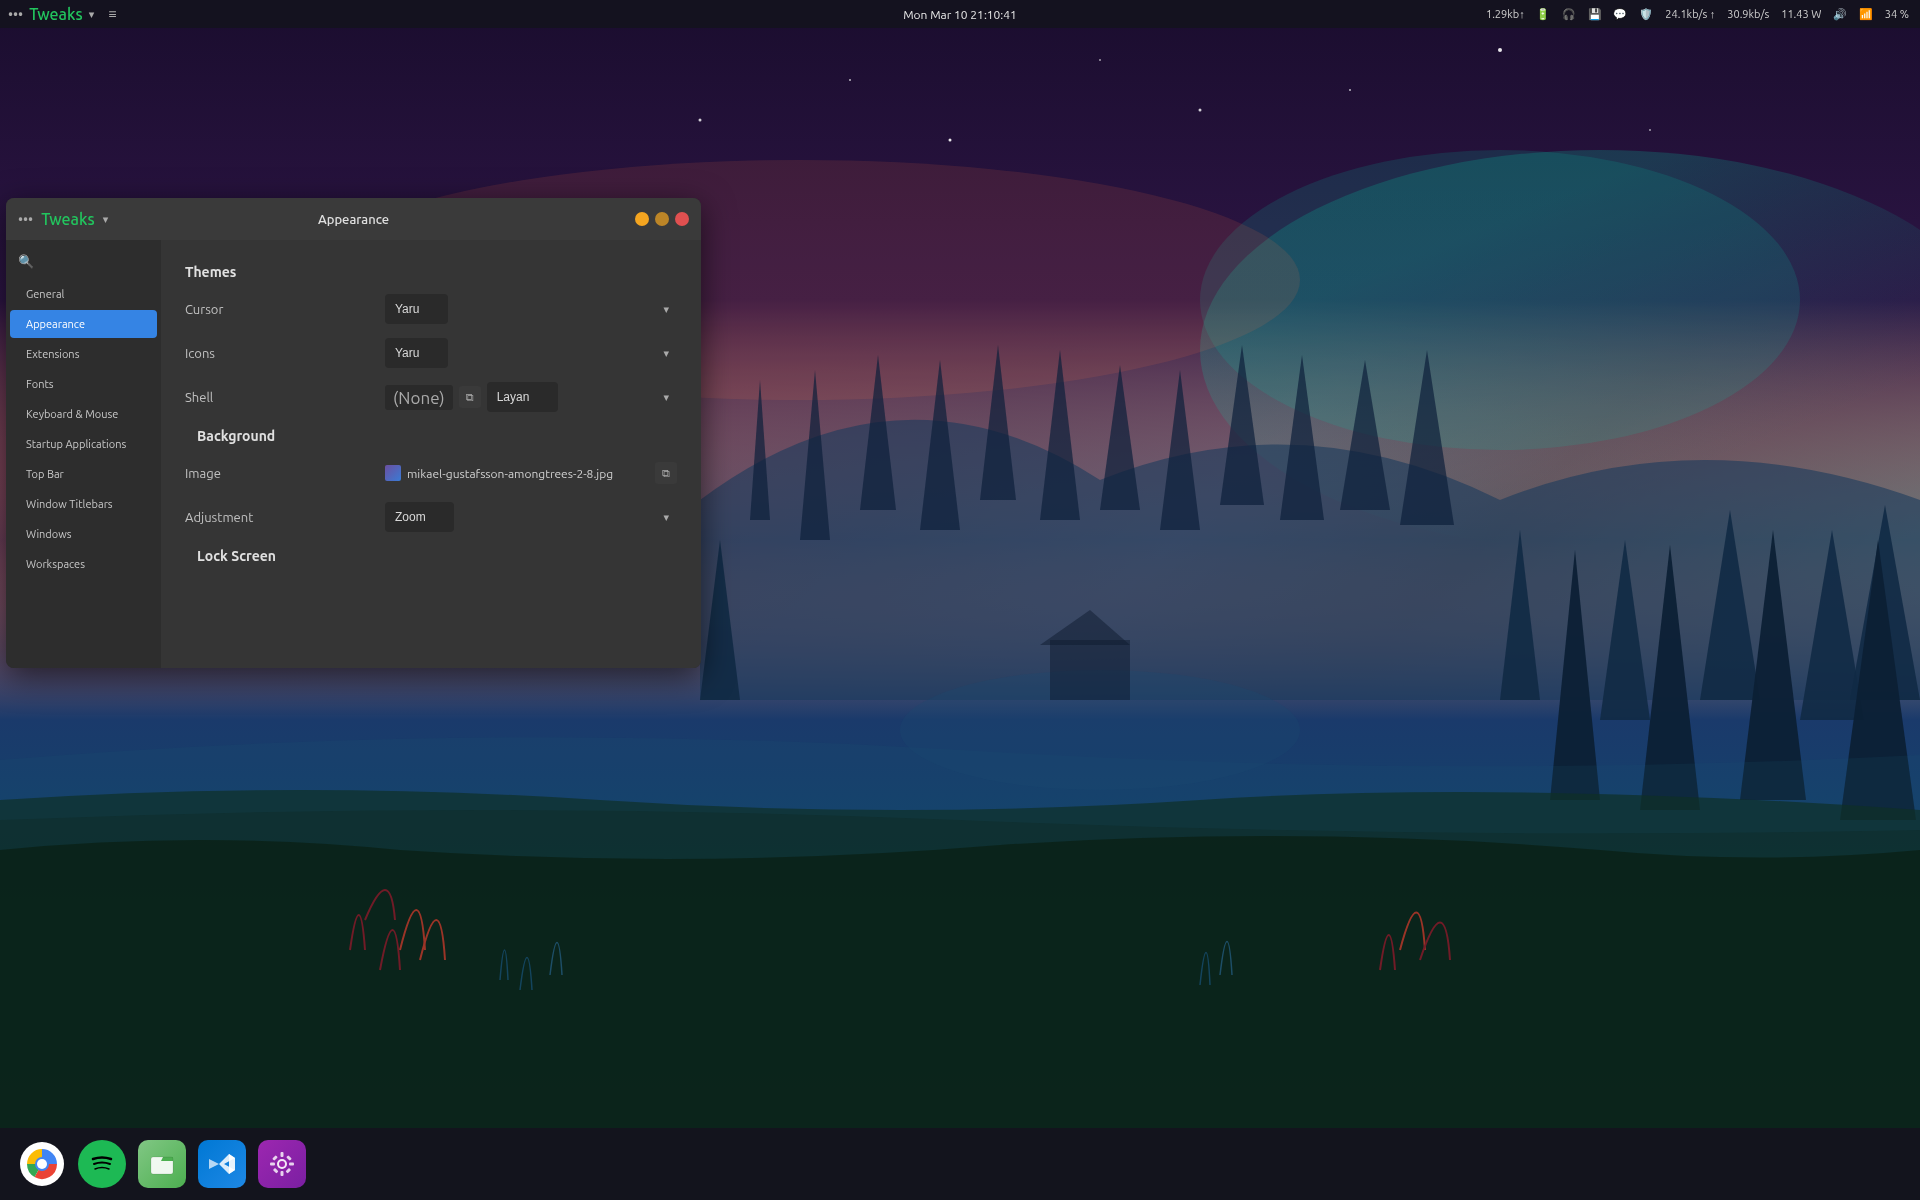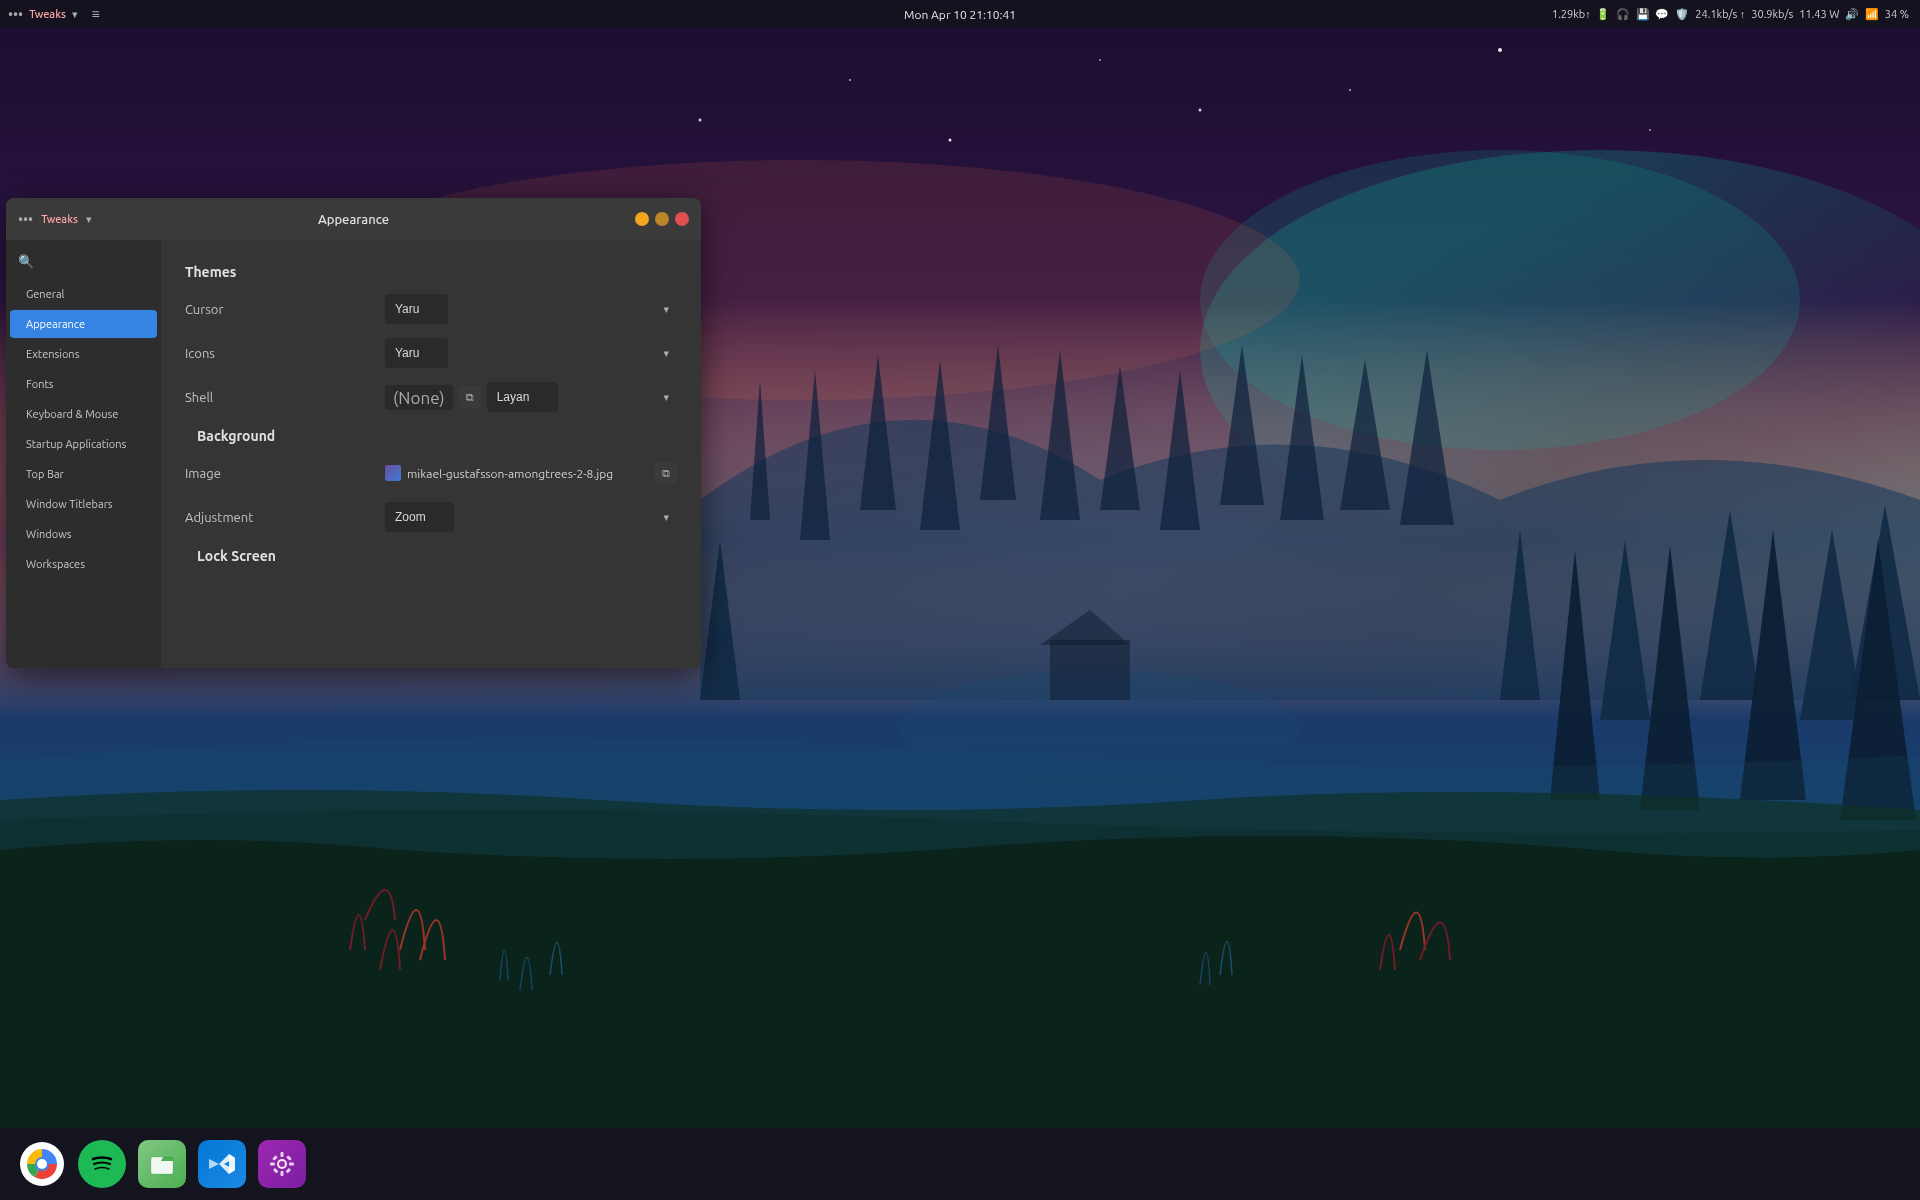--- a/index.html
+++ b/index.html
@@ -57,20 +57,21 @@
       position: absolute;
       left: 50%;
       transform: translateX(-50%);
       font-size: 12px;
       color: #e8e8e8;
     }
 
     #taskbar-right {
       display: flex;
       align-items: center;
+      gap: 6px;
       padding-right: 8px;
       font-size: 11px;
     }
 
     .tray-item {
       color: #d0d0d0;
       font-size: 11px;
       padding: 0 3px;
     }
 
@@ -135,22 +136,22 @@
       gap: 8px;
     }
 
     .dots-icon {
       color: #aaa;
       font-size: 14px;
       cursor: pointer;
     }
 
     .tweaks-app-label {
-      color: #fca5a5;
-      font-size: 11px;
+      color: #22c55e;
+      font-size: 16px;
       font-weight: 500;
     }
 
     .tweaks-arrow {
       color: #aaa;
       font-size: 11px;
     }
 
     #title-bar-center {
       color: #e0e0e0;
@@ -560,21 +561,21 @@
 </div>
 
 <div id="taskbar-top">
   <div id="taskbar-left">
     <span class="dots-icon">•••</span>
     <span class="tweaks-app-label">Tweaks</span>
     <span class="tweaks-arrow">▾</span>
     <span style="margin-left:8px; color:#aaa; font-size:14px;">≡</span>
   </div>
 
-  <div id="taskbar-center">Mon Apr 10  21:10:41</div>
+  <div id="taskbar-center">Mon Mar 10  21:10:41</div>
 
   <div id="taskbar-right">
     <span class="tray-item">1.29kb↑</span>
     <span class="tray-item">🔋</span>
     <span class="tray-item">🎧</span>
     <span class="tray-item">💾</span>
     <span class="tray-item">💬</span>
     <span class="tray-item">🛡️</span>
     <span class="tray-item">24.1kb/s ↑</span>
     <span class="tray-item">30.9kb/s</span>

